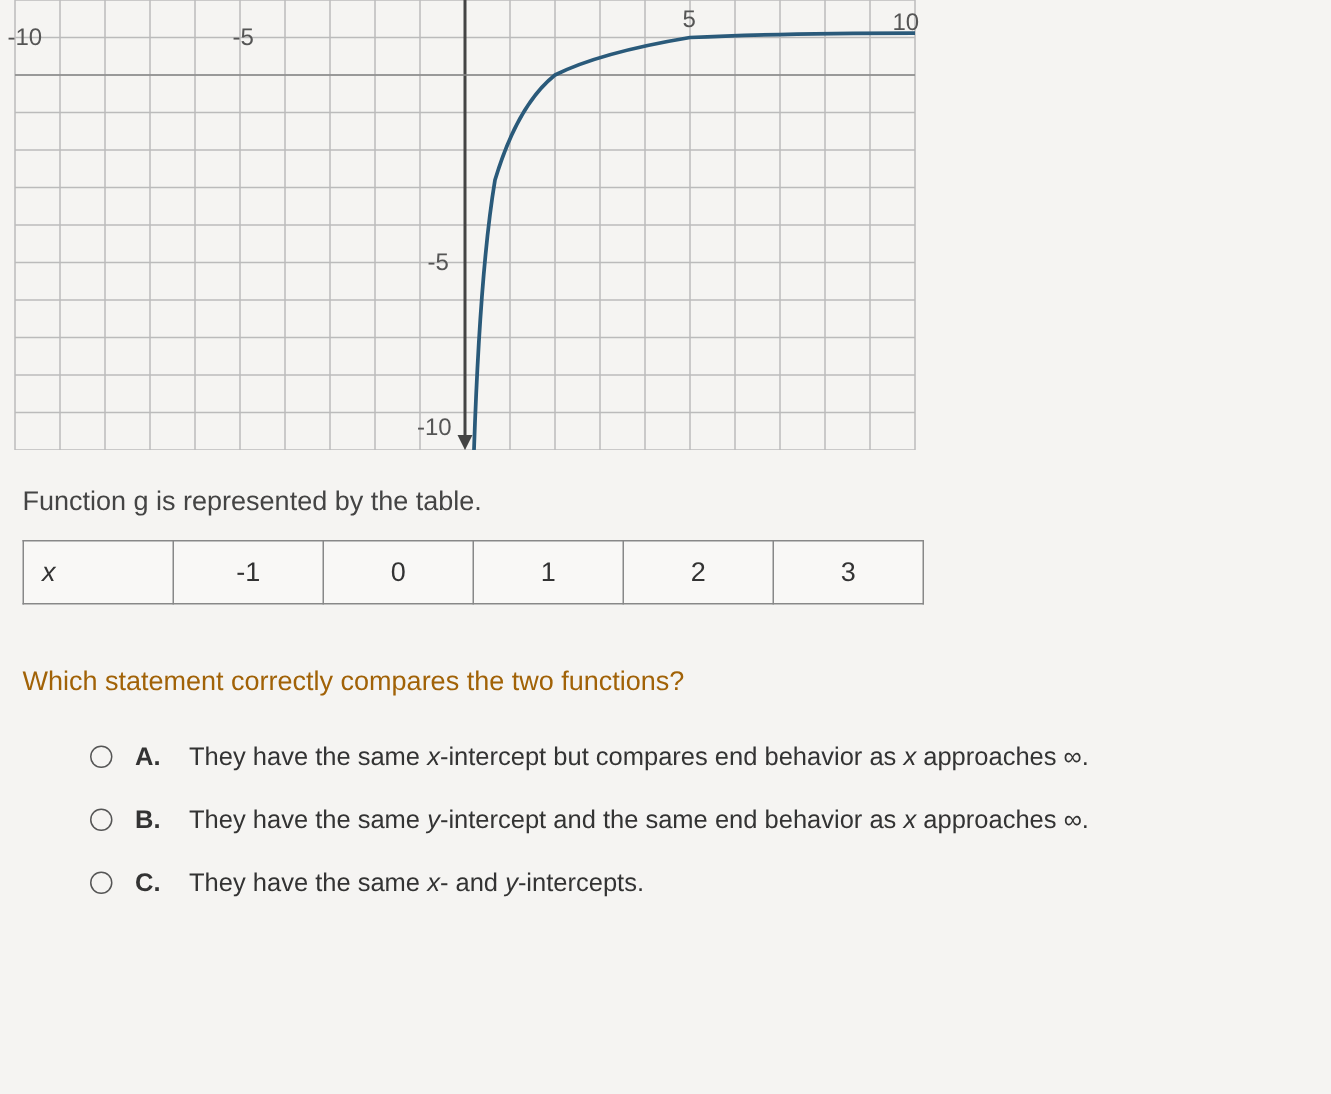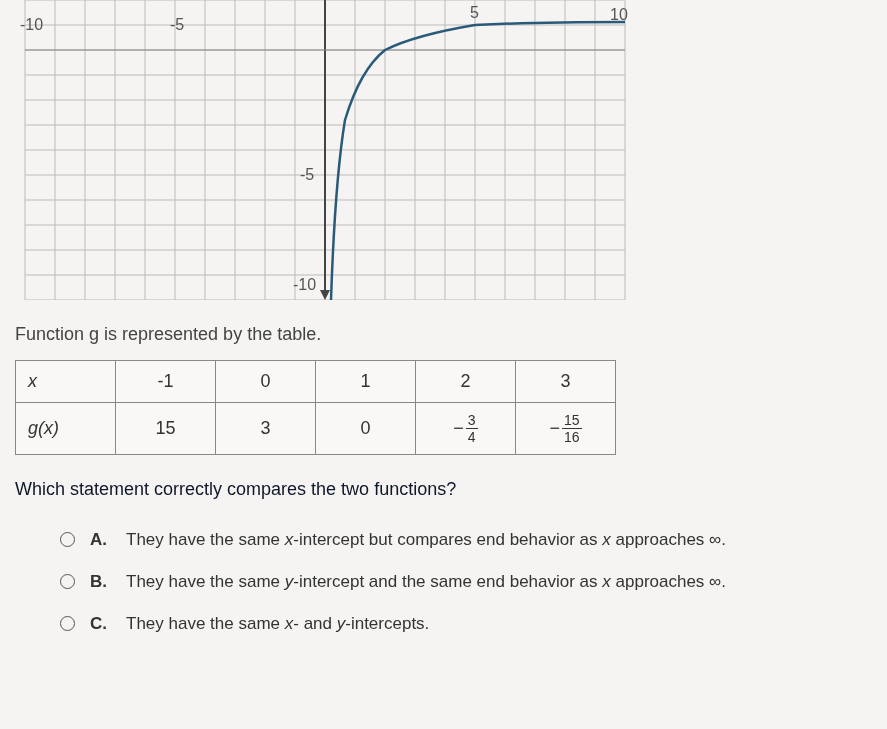--- a/index.html
+++ b/index.html
@@ -12,21 +12,20 @@
       background: #f5f4f2;
       width: 887px;
       height: 729px;
       padding: 0;
       color: #333;
     }
     .graph-container {
       width: 620px;
       height: 304px;
       position: relative;
-      margin-left: 15px;
       margin-top: 0;
       overflow: hidden;
     }
     .graph-container svg {
       display: block;
     }
     .description {
       font-size: 18px;
       color: #444;
       margin: 20px 12px 15px 15px;
@@ -71,22 +70,22 @@
       padding: 1px 2px 0 2px;
     }
     .neg {
       display: inline-block;
       vertical-align: middle;
       margin-right: 2px;
       font-size: 18px;
     }
     .question {
       font-size: 18px;
-      color: #0f172a;
-      margin: 24px 0 30px 15px;
+      color: #a16207;
+      margin: 41px 0 30px 15px;
     }
     .options {
       margin-left: 60px;
     }
     .option {
       display: flex;
       align-items: baseline;
       margin-bottom: 22px;
       font-size: 17px;
       color: #333;
@@ -183,32 +182,20 @@
 <table class="data-table">
   <tbody>
       <tr>
     <th>x</th>
     <td>-1</td>
     <td>0</td>
     <td>1</td>
     <td>2</td>
     <td>3</td>
   </tr>
-  <tr>
-    <th class="gx">g(x)</th>
-    <td>15</td>
-    <td>3</td>
-    <td>0</td>
-    <td>
-      <span class="neg">−</span><span class="frac"><span class="num">3</span><span class="den">4</span></span>
-    </td>
-    <td>
-      <span class="neg">−</span><span class="frac"><span class="num">15</span><span class="den">16</span></span>
-    </td>
-  </tr>
 </tbody>
   </table>
 
 <p class="question">Which statement correctly compares the two functions?</p>
 
 <div class="options">
   <div class="option">
     <span class="radio"></span>
     <span class="option-letter">A.</span>
     <span class="option-text"><span>They have the same </span><span class="xvar">x</span><span>-intercept but compares end behavior as </span><span class="xvar">x</span><span> approaches ∞.</span></span>

